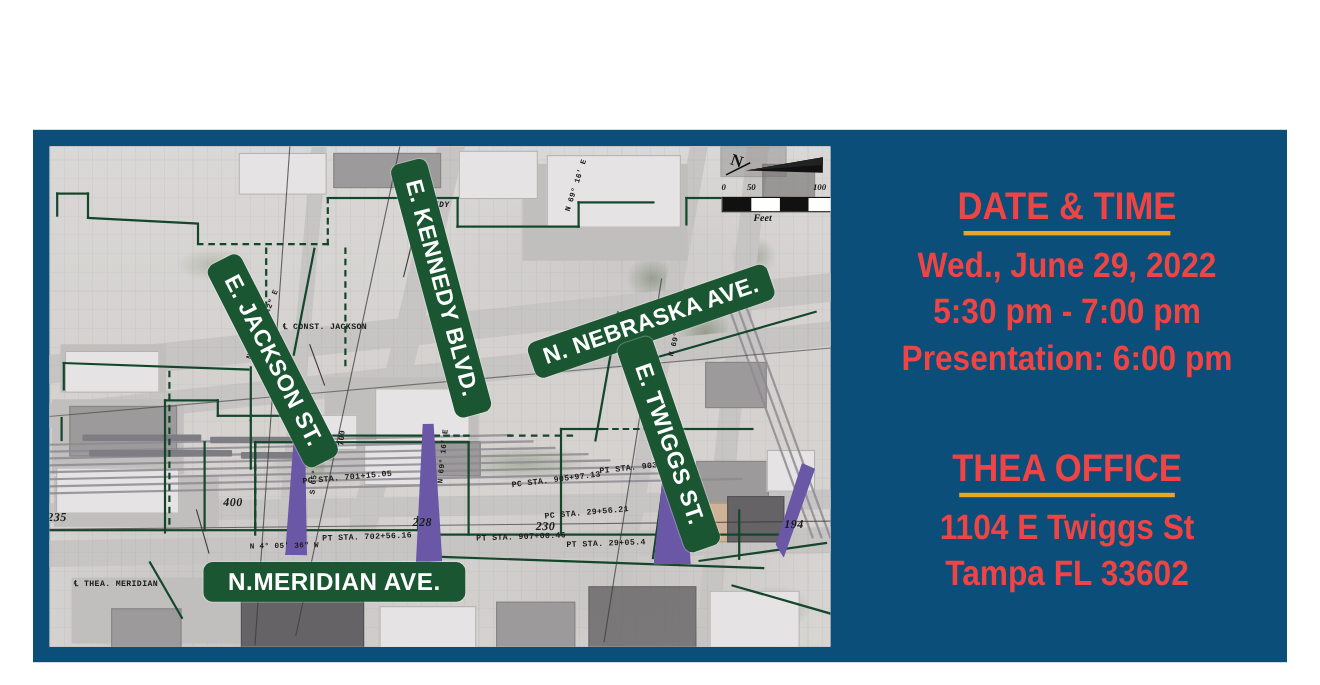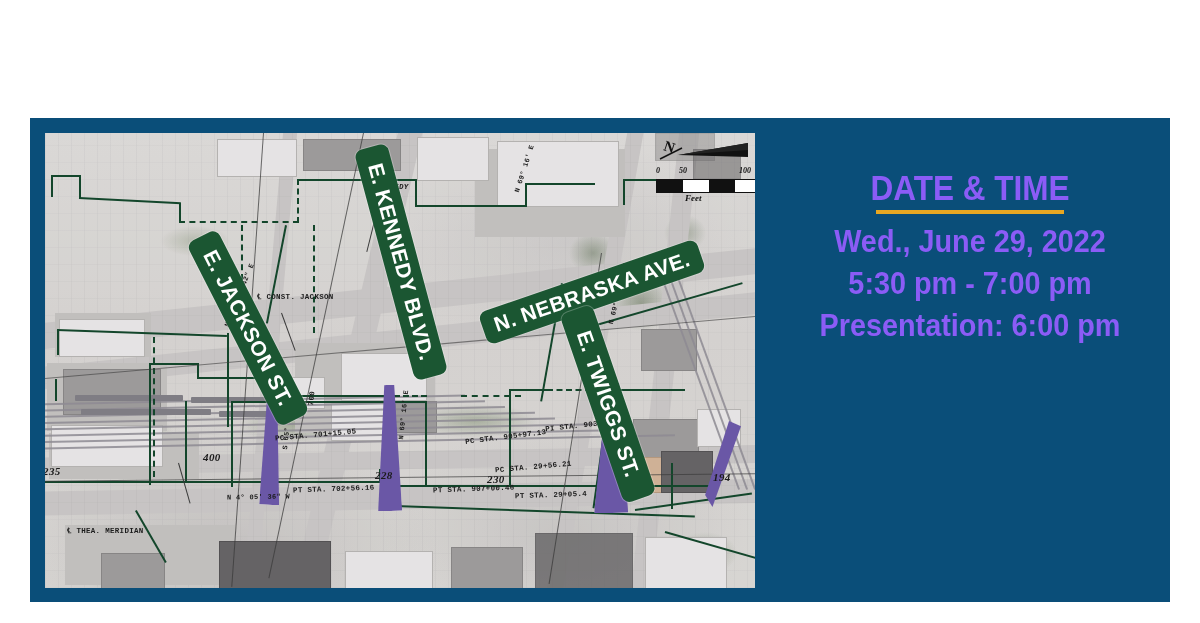--- a/index.html
+++ b/index.html
@@ -34,21 +34,21 @@
   
   .blue-panel{
     position:absolute;left:30px;top:118px;
     width:1140px;height:484px;
     background:#0a4e79;
   }
 
   
   .info-col{
     position:absolute;left:770px;top:120px;width:400px;height:482px;
-    color:#8b5cf6;text-align:center;
+    color:#ef4444;text-align:center;
   }
   .info-group{width:100%;}
   .info-head{
     font-size:35px;font-weight:bold;letter-spacing:0px;line-height:40px;
     transform:scaleX(0.90);transform-origin:center center;
     display:block;white-space:nowrap;
   }
   .head-rule{
     width:188px;height:4px;background:#e8a722;margin:2px auto 6px auto;
   }
@@ -359,34 +359,41 @@
 
       <div class="plaque" style="left:237px;top:112px;width:238px;height:34px;font-size:21px;
                   transform:rotate(75deg);">E. KENNEDY BLVD.</div>
 
       <div class="plaque" style="left:432px;top:142px;width:230px;height:34px;font-size:21px;
                   transform:rotate(-19deg);">N. NEBRASKA AVE.</div>
 
       <div class="plaque" style="left:463px;top:254px;width:200px;height:34px;font-size:21px;
                   transform:rotate(71deg);">E. TWIGGS ST.</div>
 
+      <div class="plaque" style="left:140px;top:378px;width:238px;height:36px;font-size:22px;">N.MERIDIAN AVE.</div>
 
     </div>
   </div>
 
   <div class="info-col">
 
     <div class="top-pad"></div>
 
     <div class="info-group">
       <span class="info-head">DATE &amp; TIME</span>
       <div class="head-rule"></div>
       <span class="info-line">Wed., June 29, 2022</span>
       <span class="info-line">5:30 pm - 7:00 pm</span>
       <span class="info-line">Presentation: 6:00 pm</span>
     </div>
 
     <div class="spacer-1"></div>
 
+    <div class="info-group">
+      <span class="info-head">THEA OFFICE</span>
+      <div class="head-rule wide"></div>
+      <span class="info-line">1104 E Twiggs St</span>
+      <span class="info-line">Tampa FL 33602</span>
+    </div>
 
   </div>
 
 </div>
 
 </body></html>

